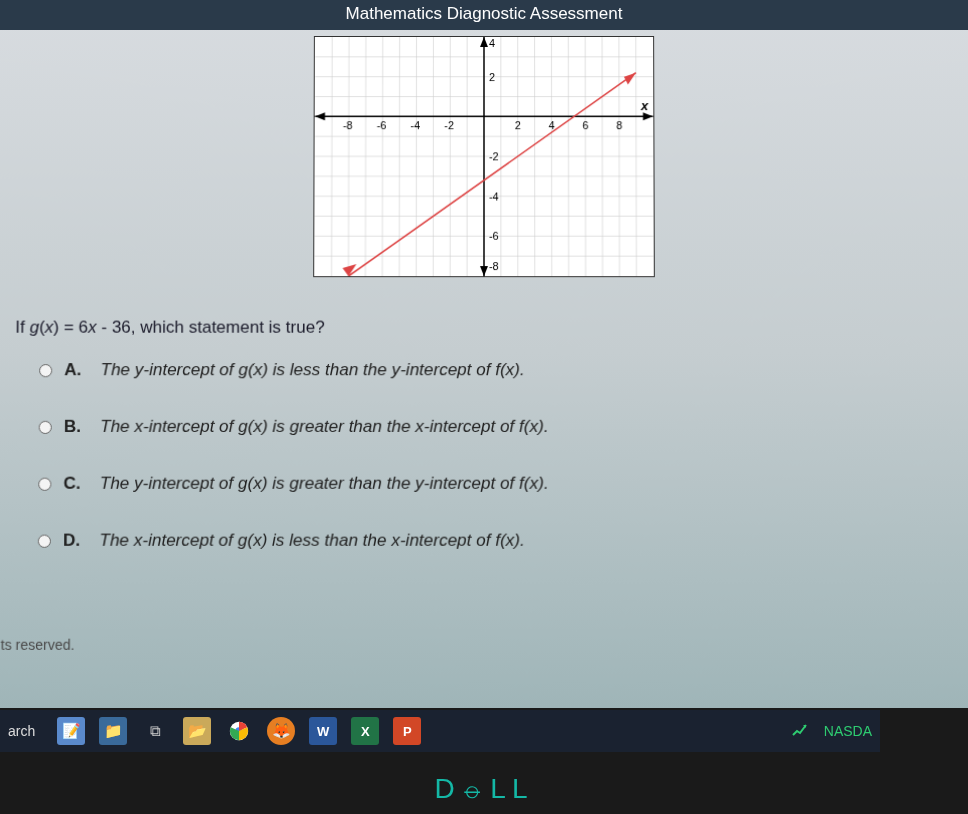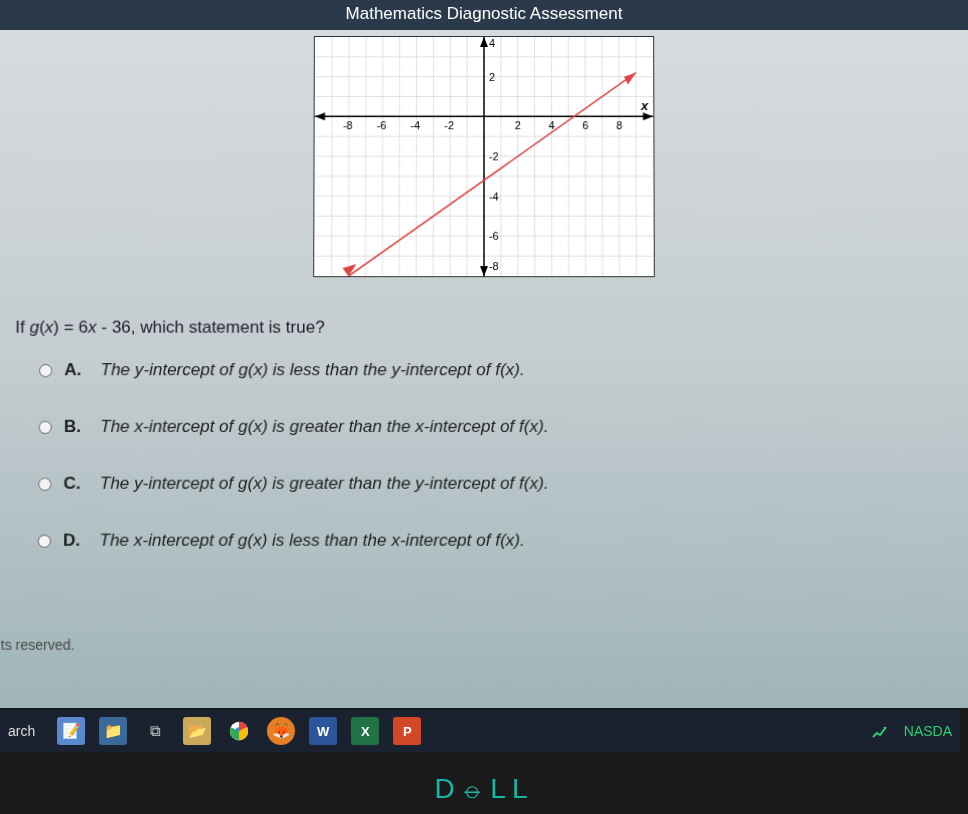--- a/index.html
+++ b/index.html
@@ -71,38 +71,38 @@
       bottom: 50px;
       left: 0;
       color: #4a4a4a;
       font-size: 14px;
       padding: 4px 6px;
     }
     .taskbar {
       position: absolute;
       bottom: 62px;
       left: 0;
-      width: 960px;
+      width: 880px;
       height: 42px;
       background: #1a2230;
       display: flex;
       align-items: center;
       padding: 0 8px;
       gap: 14px;
     }
     .tb-search { color: #ddd; font-size: 14px; margin-right: 8px;}
     .tb-icon {
       width: 28px; height: 28px;
       display: flex; align-items: center; justify-content: center;
       color: #fff;
       font-size: 15px;
       border-radius: 3px;
     }
     .tb-spacer { flex: 1; }
-    .tb-stock { color: #2ecc71; font-size: 14px; display:flex; align-items:flex-end; gap:16px; }
+    .tb-stock { color: #2ecc71; font-size: 14px; display:flex; align-items:flex-start; gap:16px; }
     .dell-logo {
       position: absolute;
       bottom: 8px;
       left: 50%;
       transform: translateX(-50%);
       color: #14b8a6;
       font-size: 28px;
       font-family: Arial;
       letter-spacing: 6px;
       font-weight: 300;

